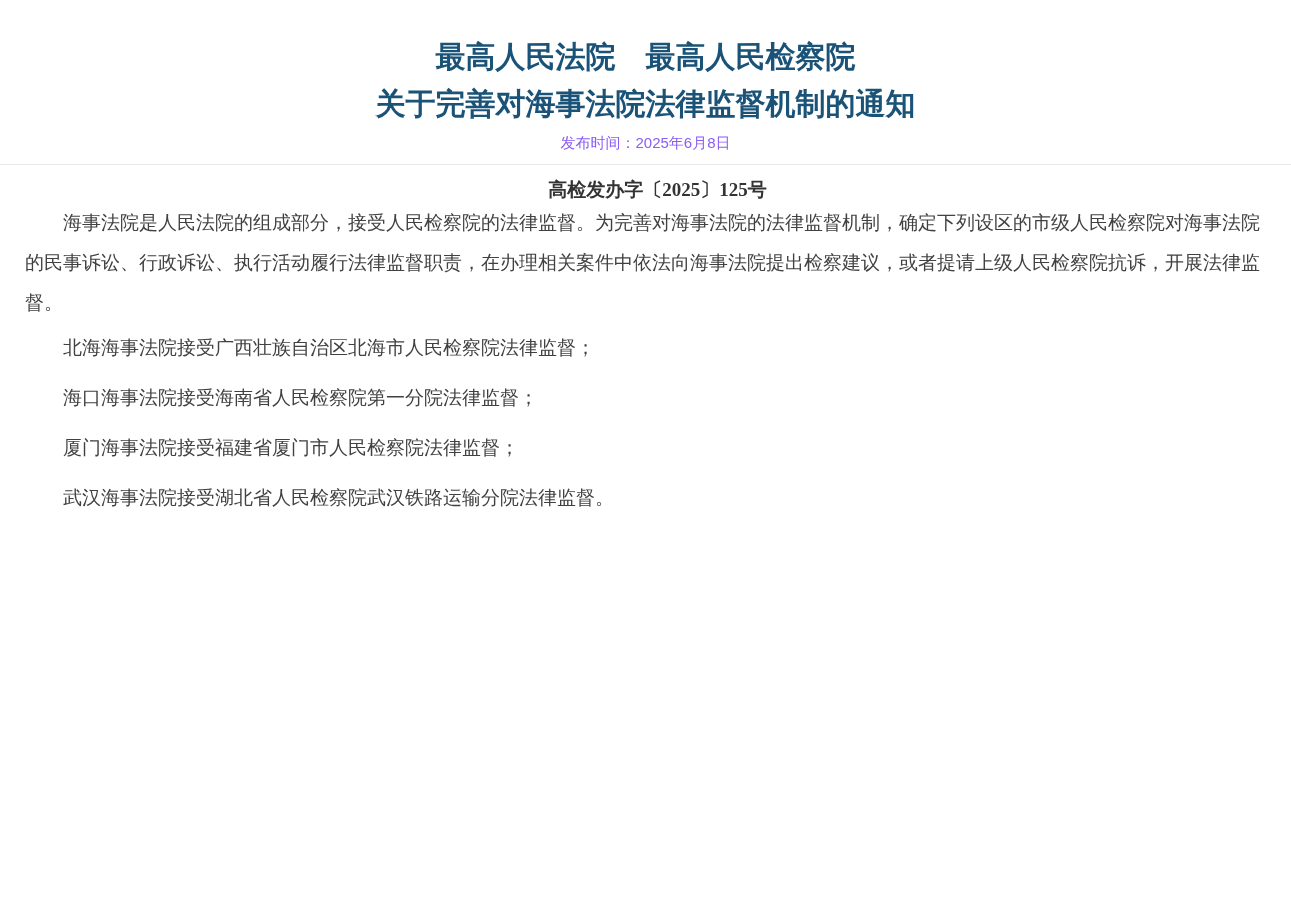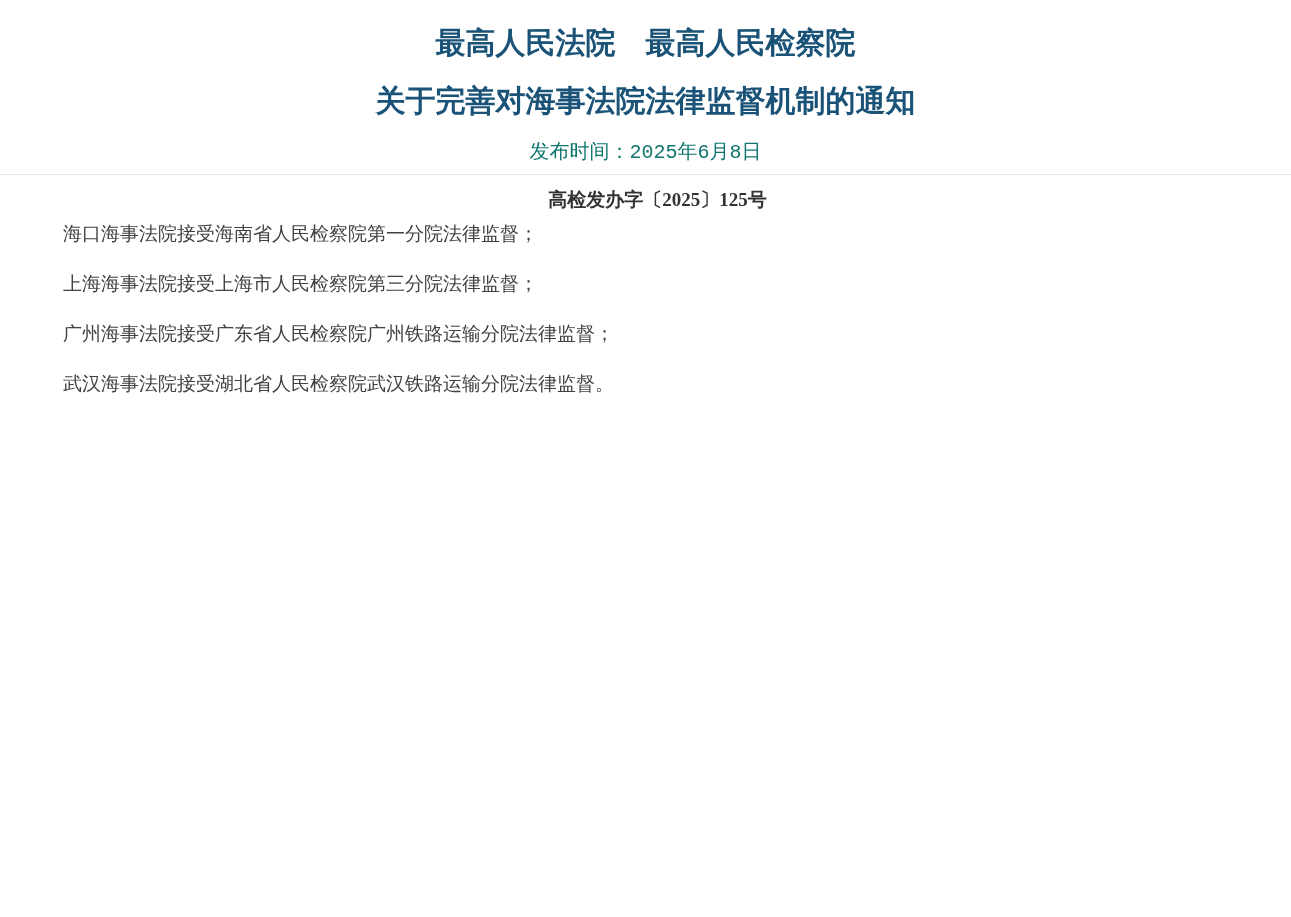--- a/index.html
+++ b/index.html
@@ -13,37 +13,36 @@
     min-height: 917px;
     font-family: "Liberation Sans", sans-serif;
     color: #404040;
     overflow-x: hidden;
   }
   .page {
     width: 1291px;
   }
   .doc-header {
     text-align: center;
-    padding-top: 30px;
-    font-family: Liberation Mono, monospace;
+    padding-top: 42px;
   }
   .title-line {
     font-size: 30px;
     font-weight: 700;
     color: #1a5377;
     line-height: 30px;
     margin: 0;
   }
   .title-line + .title-line {
-    margin-top: 28px;
+    margin-top: 17px;
   }
   .pub-date {
-    font-size: 20px;
-    color: #0f766e;
-    margin-top: 27px;
+    font-size: 15px;
+    color: #8b5cf6;
+    margin-top: 16px;
     line-height: 16px;
   }
   .divider {
     border: none;
     border-top: 1px solid #e9e9e9;
     margin: 13px 0 0 0;
     width: 100%;
   }
   .doc-number {
     text-align: center;
@@ -90,23 +89,24 @@
     <h1 class="title-line">最高人民法院　最高人民检察院</h1>
     <h1 class="title-line">关于完善对海事法院法律监督机制的通知</h1>
     <div class="pub-date">发布时间：2025年6月8日</div>
   </div>
 
   <hr class="divider">
 
   <div class="doc-number">高检发办字〔2025〕125号</div>
 
   <div class="content">
+    <p class="intro">海事法院是人民法院的组成部分，接受人民检察院的法律监督。为完善对海事法院的法律监督机制，确定下列设区的市级人民检察院对海事法院的民事诉讼、行政诉讼、执行活动履行法律监督职责，在办理相关案件中依法向海事法院提出检察建议，或者提请上级人民检察院抗诉，开展法律监督。</p>
 
     <div class="court-list">
 
+        <p class="court-item">北海海事法院接受广西壮族自治区北海市人民检察院法律监督；</p>
         <p class="court-item">海口海事法院接受海南省人民检察院第一分院法律监督；</p>
-        <p class="court-item">上海海事法院接受上海市人民检察院第三分院法律监督；</p>
-        <p class="court-item">广州海事法院接受广东省人民检察院广州铁路运输分院法律监督；</p>
+        <p class="court-item">厦门海事法院接受福建省厦门市人民检察院法律监督；</p>
         <p class="court-item">武汉海事法院接受湖北省人民检察院武汉铁路运输分院法律监督。</p>
       </div>
   </div>
 
 </div>
 
 </body></html>

